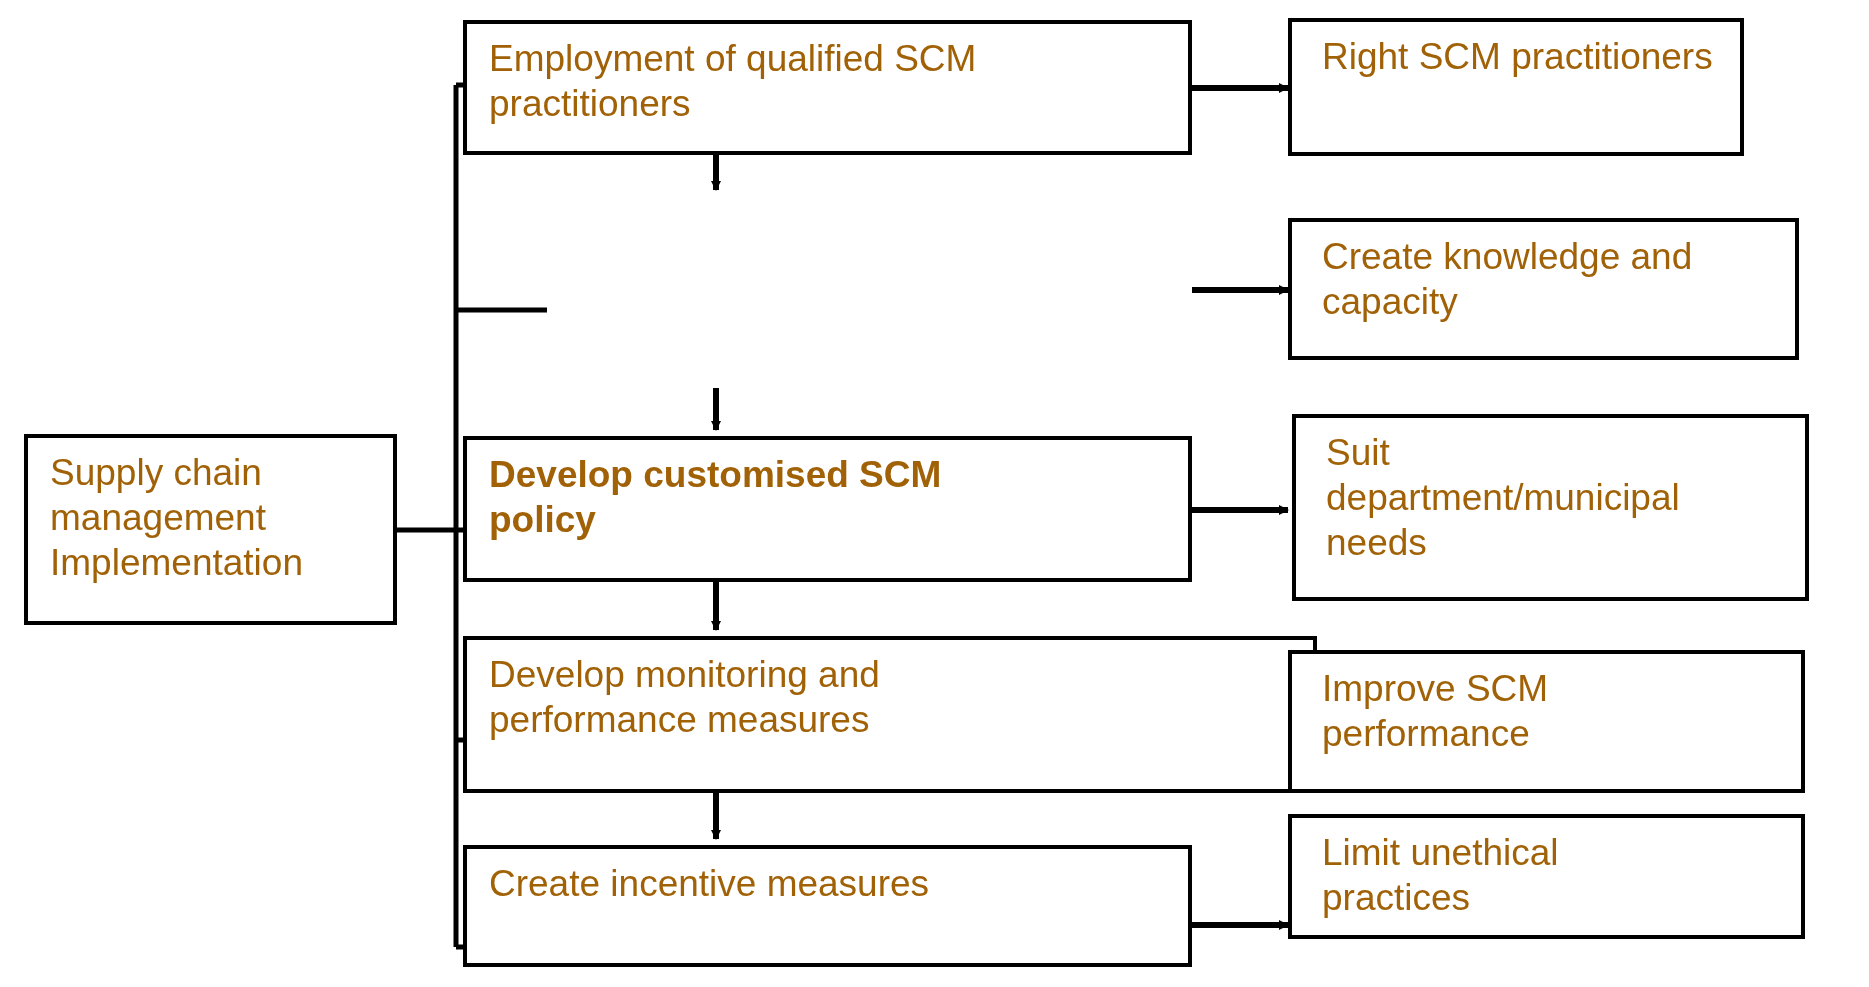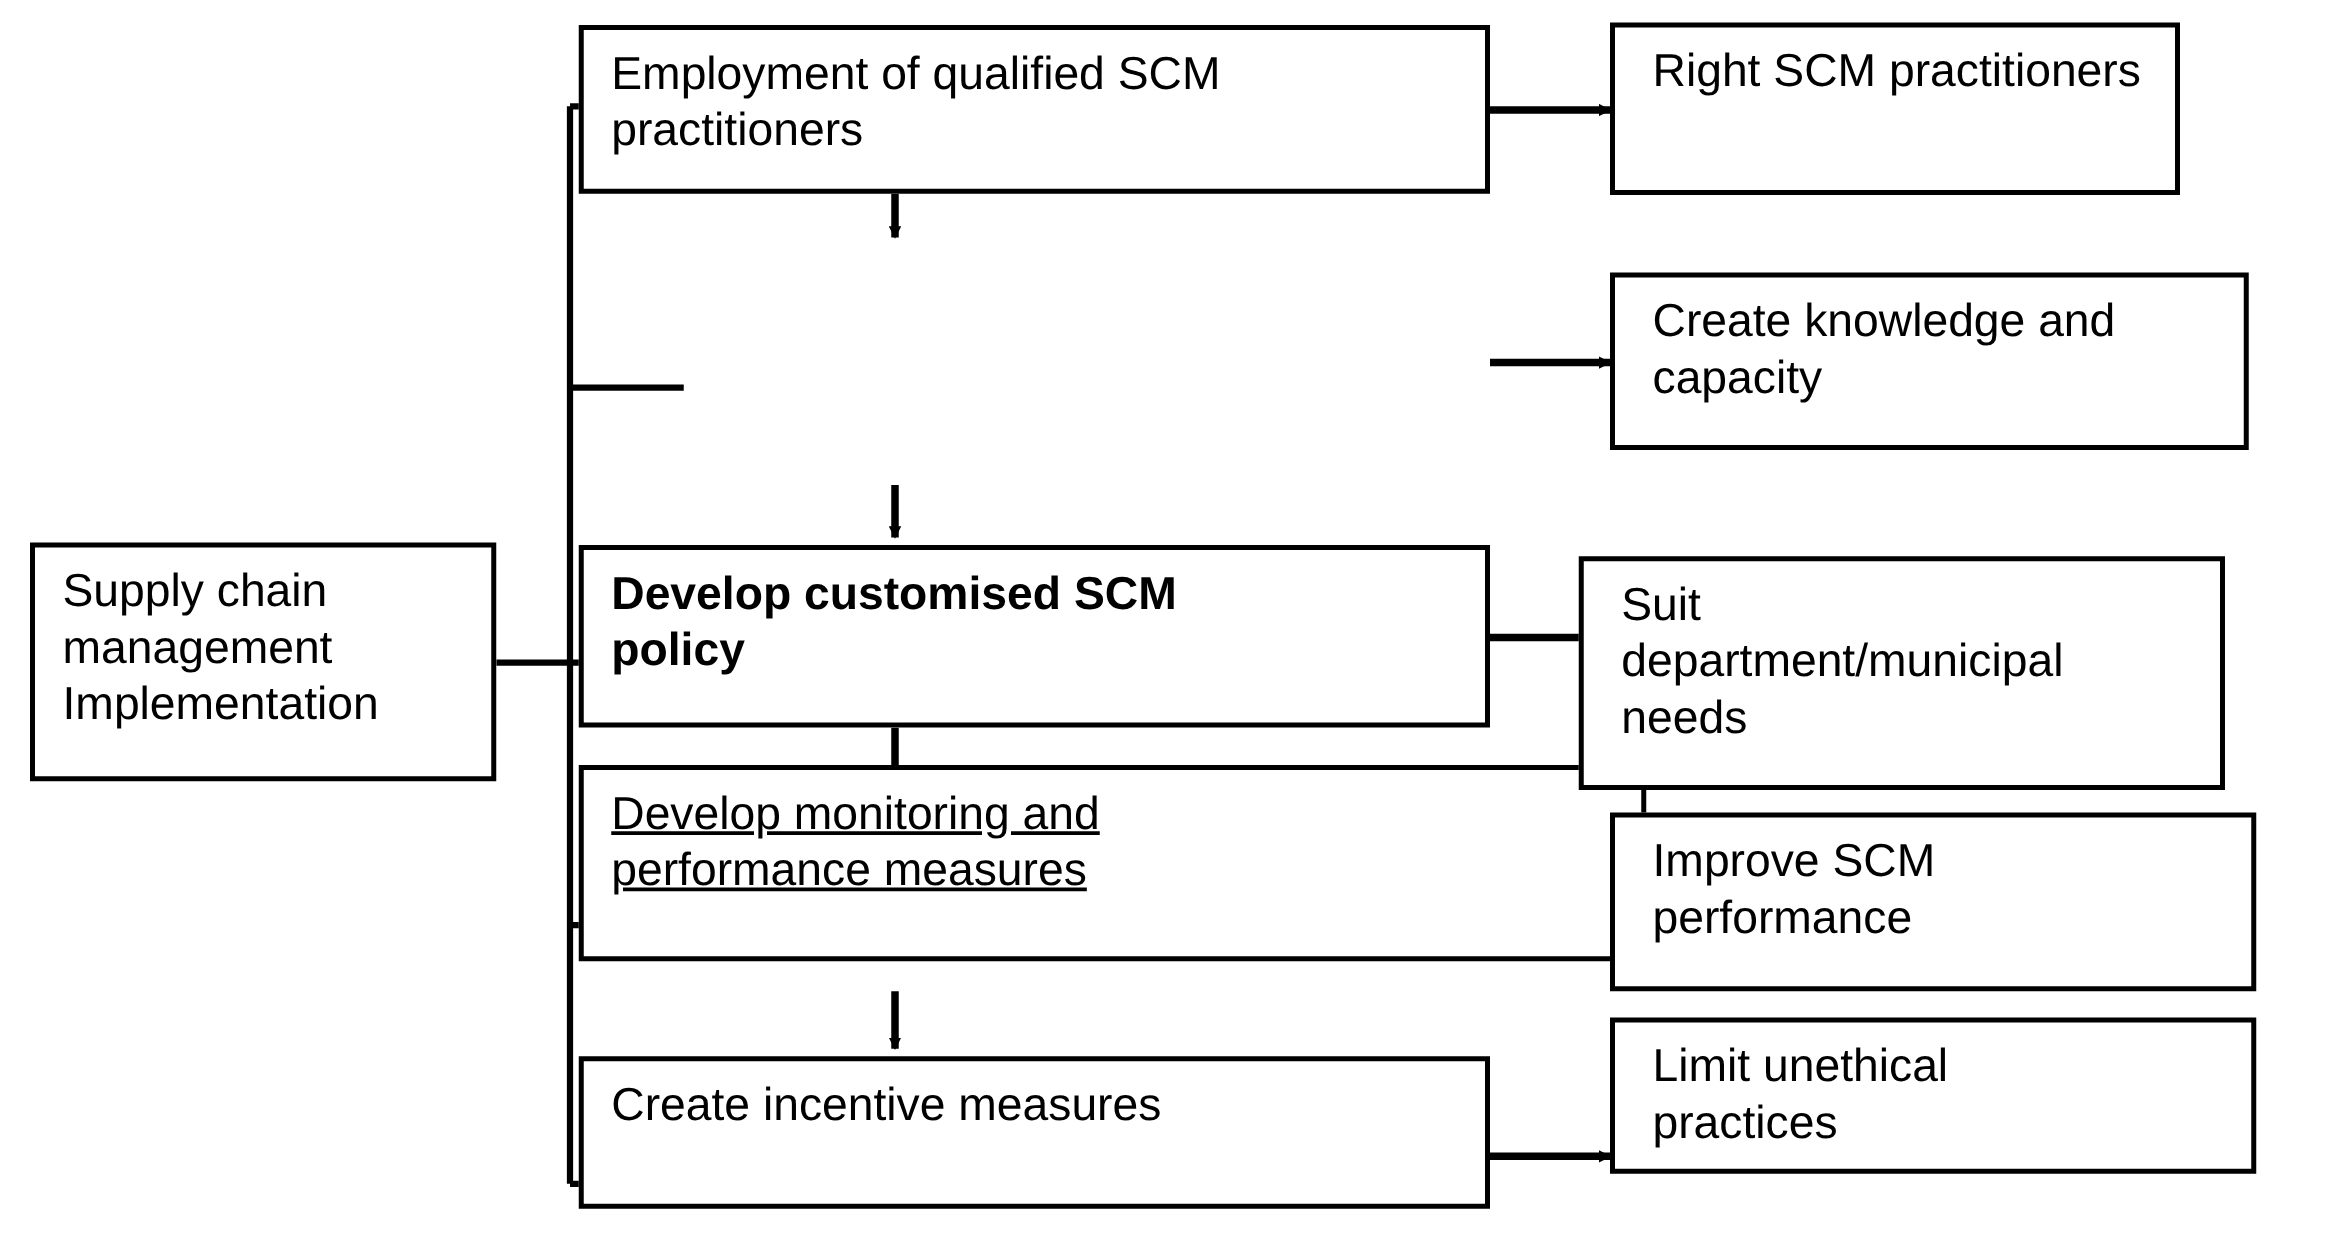--- a/index.html
+++ b/index.html
@@ -13,21 +13,21 @@
     height: 987px;
     background: #ffffff;
     font-family: "Liberation Sans", sans-serif;
     overflow: hidden;
   }
   .node {
     position: absolute;
     box-sizing: border-box;
     border: 4px solid #000000;
     background: #ffffff;
-    color: #000000;
+    color: #a16207;
     font-size: 37px;
     line-height: 1.22;
     padding: 12px 20px 12px 22px;
     white-space: pre-line;
     z-index: 2;
   }
   .node.pad-left-more {
     padding-left: 30px;
   }
   #wires {
@@ -82,31 +82,31 @@
 management
 Implementation</div>
 
   <div class="node" style="left:463px; top:20px; width:729px; height:135px;">Employment of qualified SCM
 practitioners</div>
 
 
   <div class="node" style="left:463px; top:436px; width:729px; height:146px;font-weight:bold;">Develop customised SCM
 policy</div>
 
-  <div class="node" style="left:463px; top:612px; width:854px; height:157px;text-decoration:underline;">Develop monitoring and
+  <div class="node" style="left:463px; top:636px; width:854px; height:157px;">Develop monitoring and
 performance measures</div>
 
   <div class="node" style="left:463px; top:845px; width:729px; height:122px;">Create incentive measures</div>
 
   <div class="node pad-left-more" style="left:1288px; top:18px; width:456px; height:138px;">Right SCM practitioners</div>
 
   <div class="node pad-left-more" style="left:1288px; top:218px; width:511px; height:142px;">Create knowledge and
 capacity</div>
 
-  <div class="node pad-left-more" style="left:1263px; top:414px; width:517px; height:187px;margin-top:31px;">Suit
+  <div class="node pad-left-more" style="left:1292px; top:414px; width:517px; height:187px;">Suit
 department/municipal
 needs</div>
 
   <div class="node pad-left-more" style="left:1288px; top:650px; width:517px; height:143px;">Improve SCM
 performance</div>
 
   <div class="node pad-left-more" style="left:1288px; top:814px; width:517px; height:125px;">Limit unethical
 practices</div>
 
 </div>

